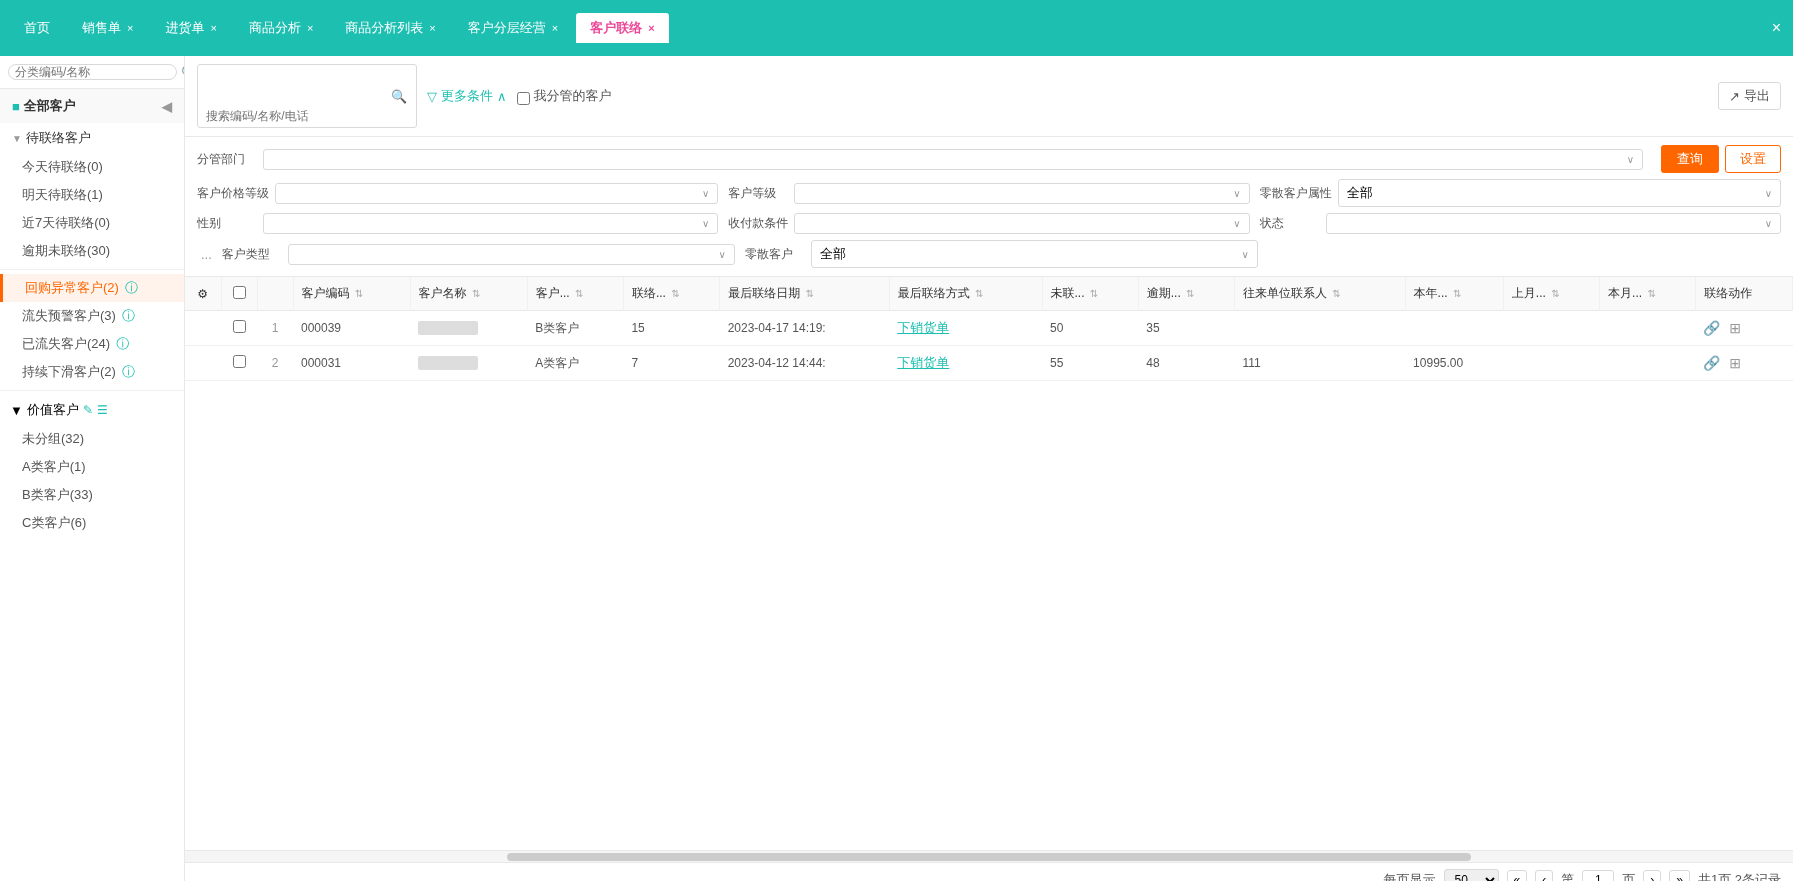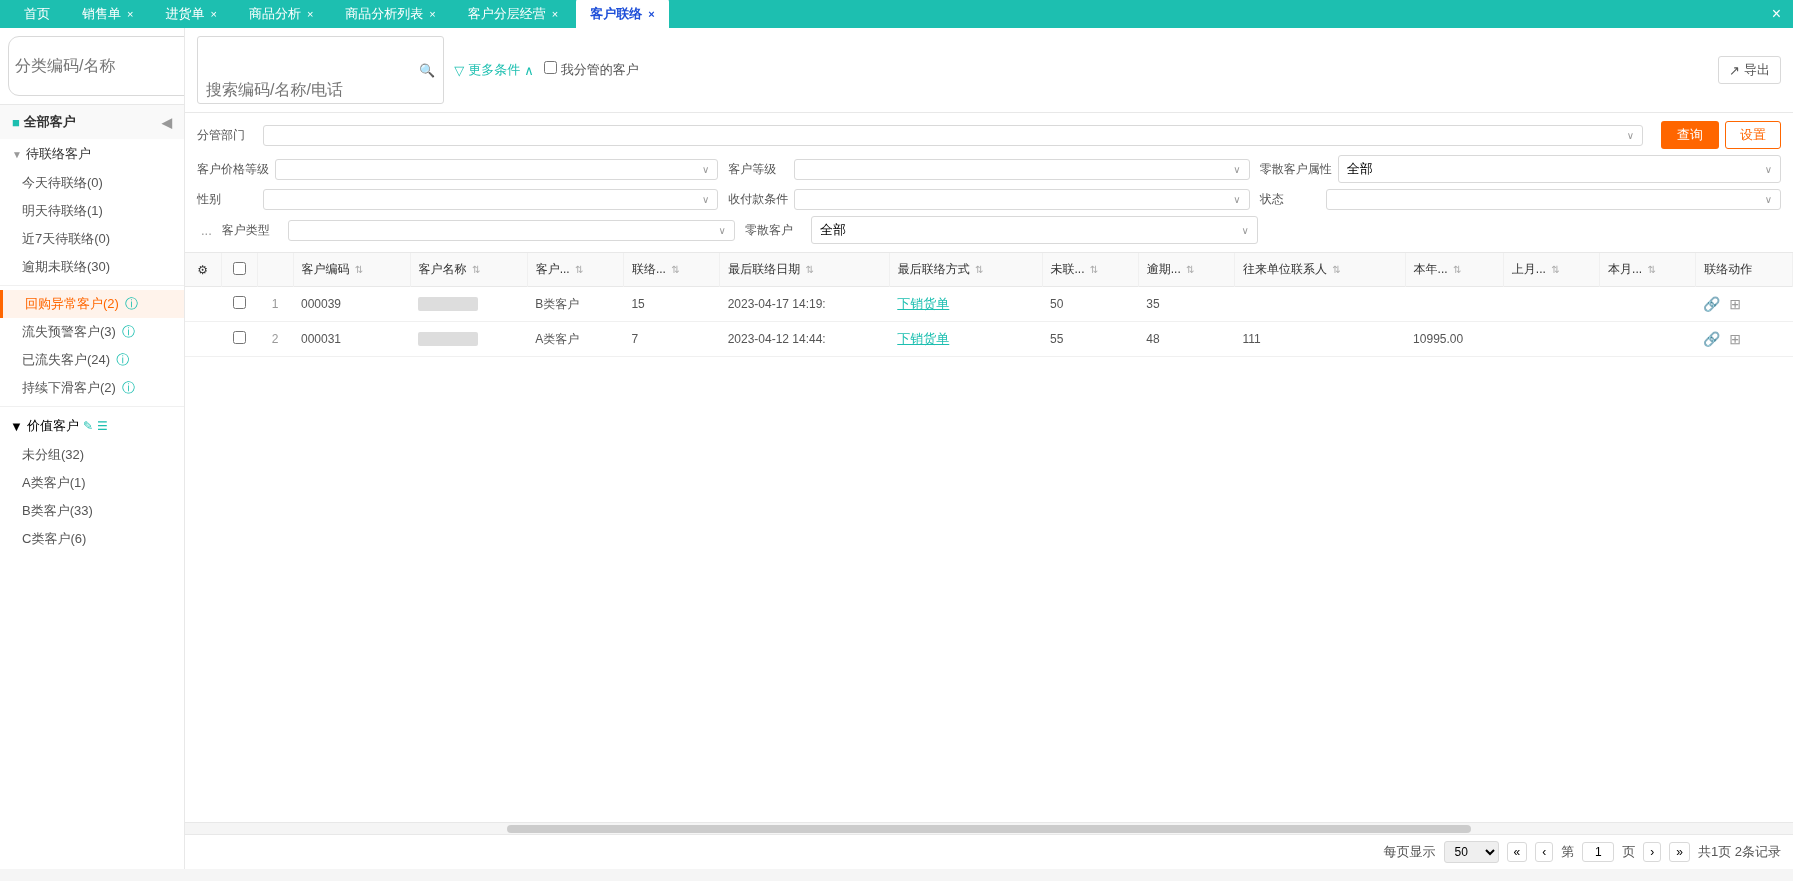--- a/index.html
+++ b/index.html
@@ -1,43 +1,43 @@
 <!DOCTYPE html>
 <html><head>
   <meta charset="utf-8">
   <style>
     * { box-sizing: border-box; margin: 0; padding: 0; font-family: 'Microsoft YaHei', Arial, sans-serif; font-size: 13px; }
     body { background: #f5f5f5; overflow: hidden; width: 1793px; height: 881px; }
 
     
     .top-nav {
-      display: flex; align-items: center; background: #1dbfb0; height: 28px;
+      display: flex; align-items: center; background: #1dbfb0; height: 56px;
       padding: 0 10px; gap: 4px; position: relative;
     }
     .top-nav .nav-item {
       color: #fff; padding: 6px 14px; cursor: pointer; border-radius: 3px 3px 0 0;
       font-size: 13px; display: flex; align-items: center; gap: 4px; white-space: nowrap;
     }
-    .top-nav .nav-item.active { background: #fff; color: #1d4ed8; font-weight: bold; }
+    .top-nav .nav-item.active { background: #fff; color: #ec4899; font-weight: bold; }
     .top-nav .close-btn { font-size: 11px; color: inherit; margin-left: 2px; }
     .top-nav .top-close { position: absolute; right: 12px; color: #fff; cursor: pointer; font-size: 16px; }
 
     
     .main-layout { display: flex; height: calc(881px - 40px); }
 
     
     .sidebar {
       width: 185px; background: #fff; border-right: 1px solid #e8e8e8;
       display: flex; flex-direction: column; flex-shrink: 0; overflow-y: auto;
     }
     .sidebar-search {
       display: flex; align-items: center; padding: 8px 8px; border-bottom: 1px solid #e8e8e8; gap: 4px;
     }
     .sidebar-search input {
-      flex: 1; border: 1px solid #d9d9d9; border-radius: 11px; padding: 20px 6px; font-size: 16px; outline: none;
+      flex: 1; border: 1px solid #d9d9d9; border-radius: 11px; padding: 0 6px; font-size: 12px; outline: none;
     }
     .sidebar-search .search-icon { color: #999; cursor: pointer; }
     .sidebar-section-title {
       display: flex; align-items: center; padding: 8px 12px; background: #f9f9f9;
       font-weight: bold; color: #333; font-size: 13px; cursor: pointer; gap: 4px;
     }
     .sidebar-section-title .collapse-icon { color: #999; margin-left: auto; cursor: pointer; }
     .sidebar-group-title {
       display: flex; align-items: center; padding: 6px 12px; color: #333; font-size: 12px;
       cursor: pointer; gap: 4px; font-weight: 500;
@@ -57,26 +57,26 @@
 
     
     .top-toolbar {
       background: #fff; padding: 8px 12px; border-bottom: 1px solid #e8e8e8;
       display: flex; align-items: center; gap: 10px; flex-shrink: 0;
     }
     .search-box {
       display: flex; align-items: center; border: 1px solid #d9d9d9; border-radius: 3px;
       padding: 4px 8px; gap: 6px; min-width: 220px;
     }
-    .search-box input { border: none; outline: none; font-size: 16px; flex: 1; margin-top: 40px; }
+    .search-box input { border: none; outline: none; font-size: 12px; flex: 1; margin-top: 40px; }
     .search-box .search-icon { color: #999; cursor: pointer; }
     .more-conditions {
       display: flex; align-items: center; gap: 4px; color: #1dbfb0; cursor: pointer; font-size: 12px;
     }
-    .my-customers { display: flex; align-items: flex-start; gap: 4px; color: #555; font-size: 12px; cursor: pointer; }
+    .my-customers { display: flex; align-items: flex-end; gap: 4px; color: #555; font-size: 12px; cursor: pointer; }
     .my-customers input[type=checkbox] { cursor: pointer; }
     .export-btn {
       margin-left: auto; background: #fff; border: 1px solid #d9d9d9; border-radius: 3px;
       padding: 4px 10px; cursor: pointer; display: flex; align-items: center; gap: 4px;
       font-size: 12px; color: #555;
     }
 
     
     .filter-panel {
       background: #fff; border-bottom: 1px solid #e8e8e8; padding: 8px 12px;

